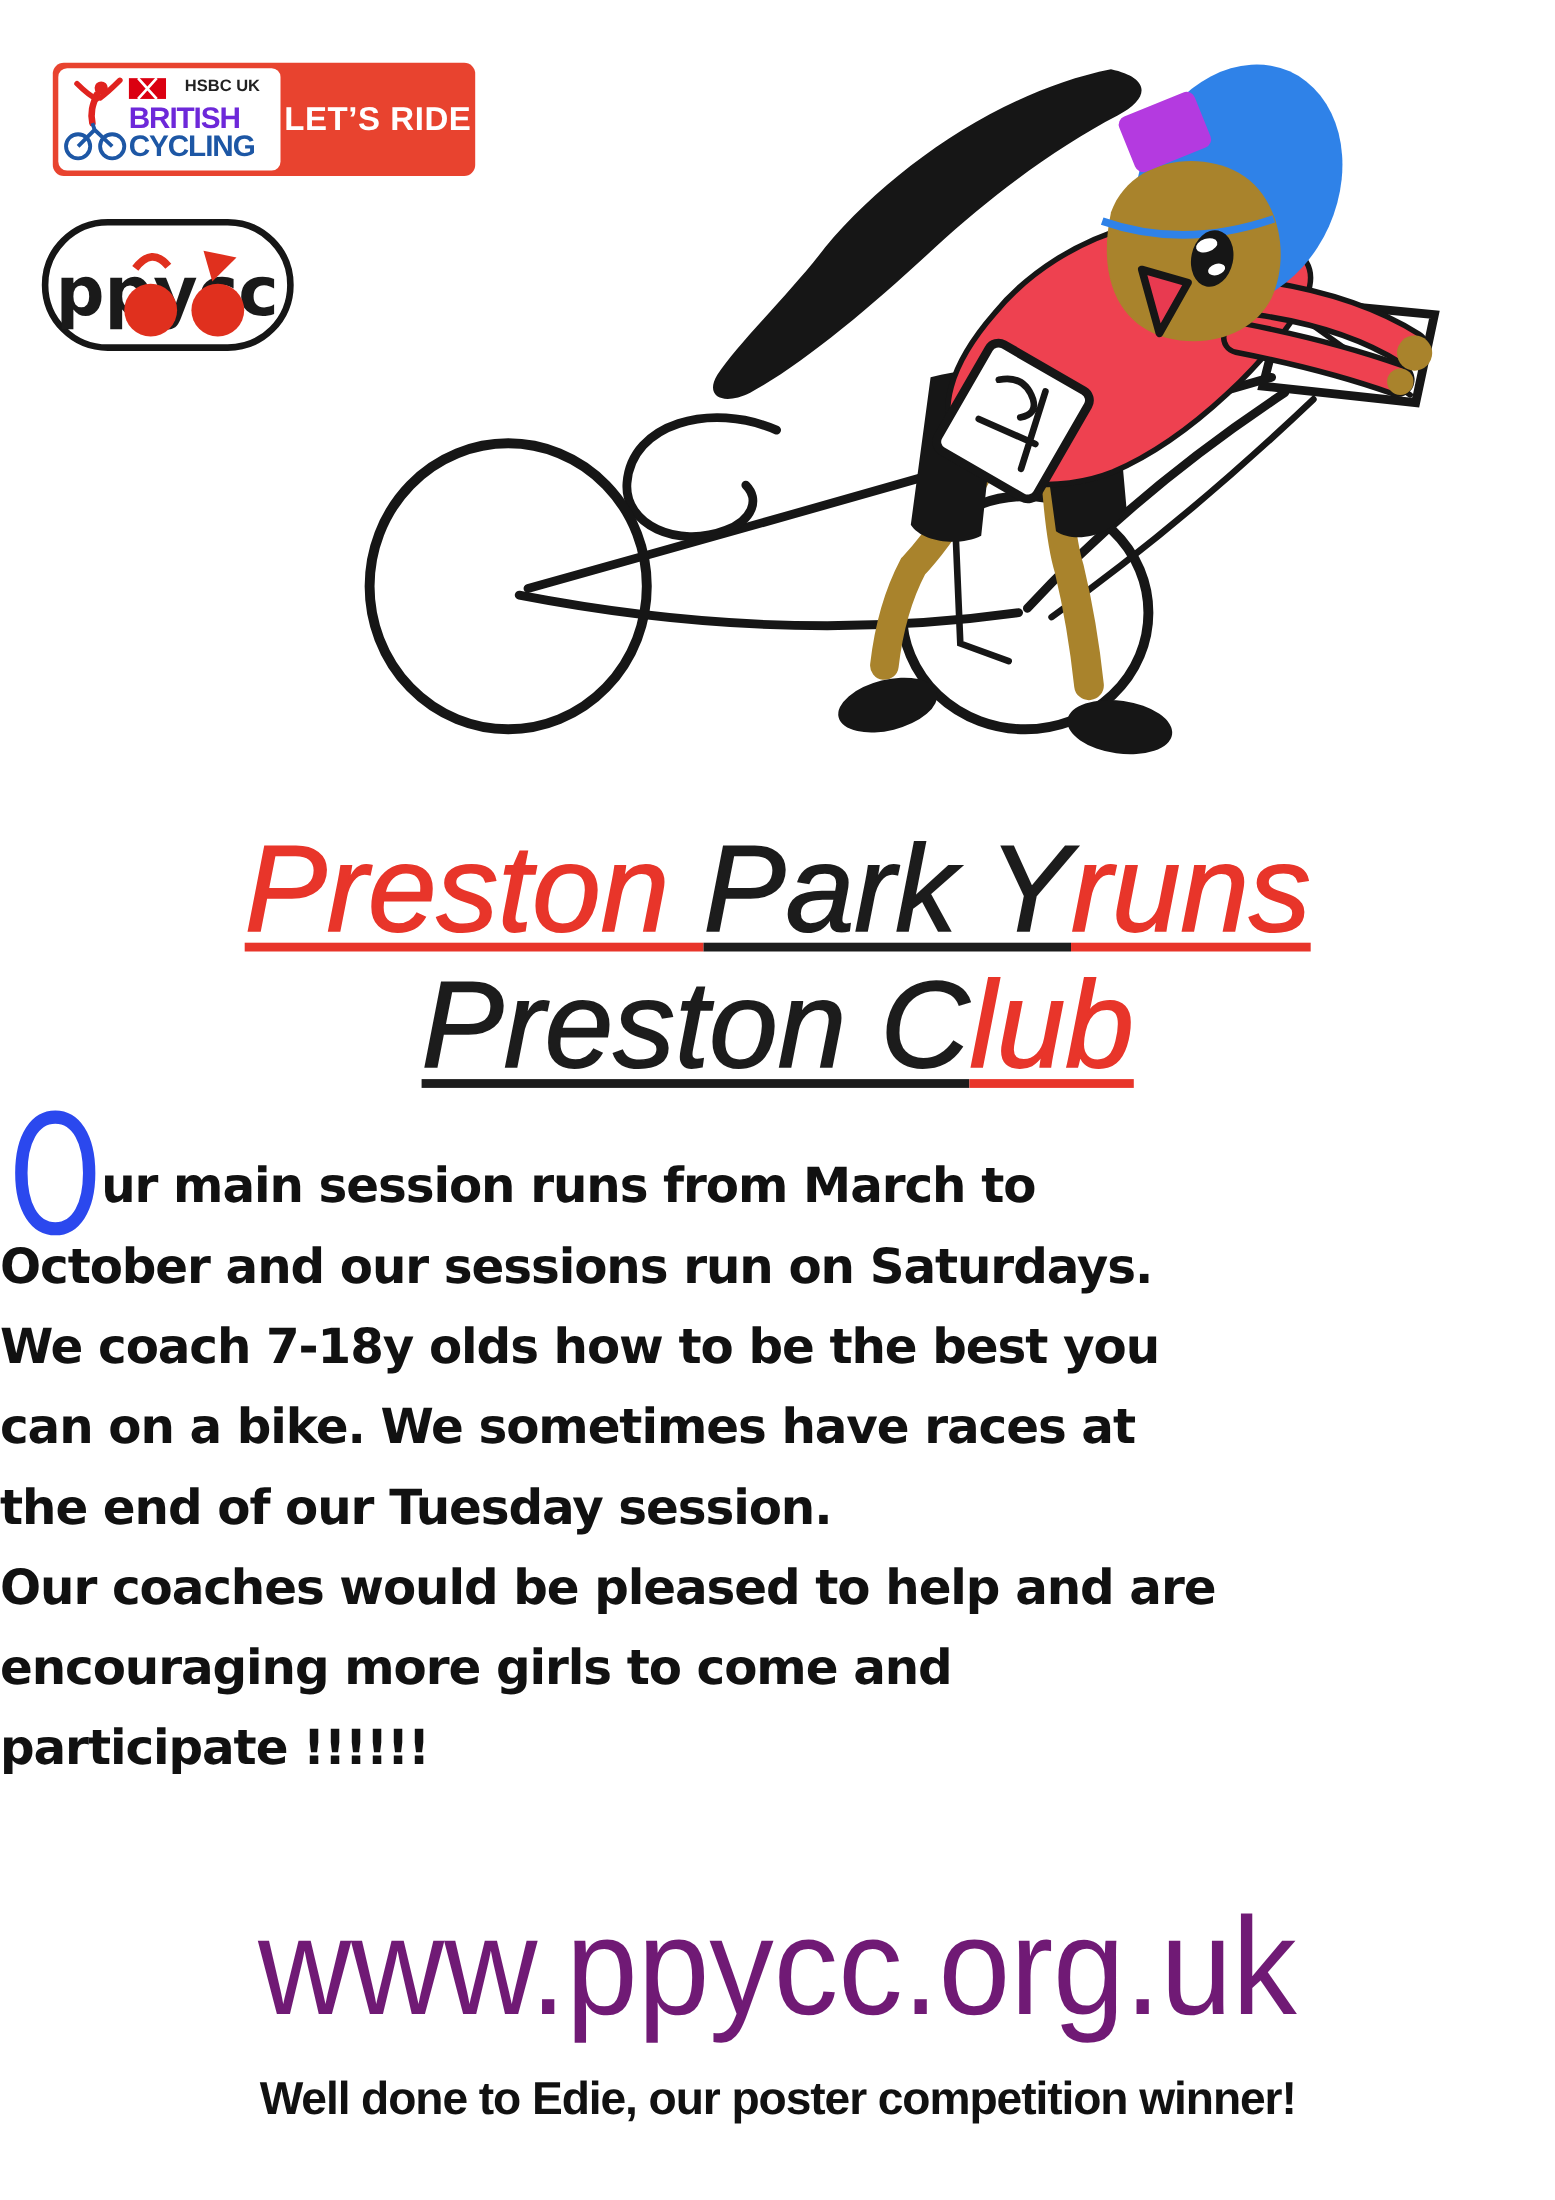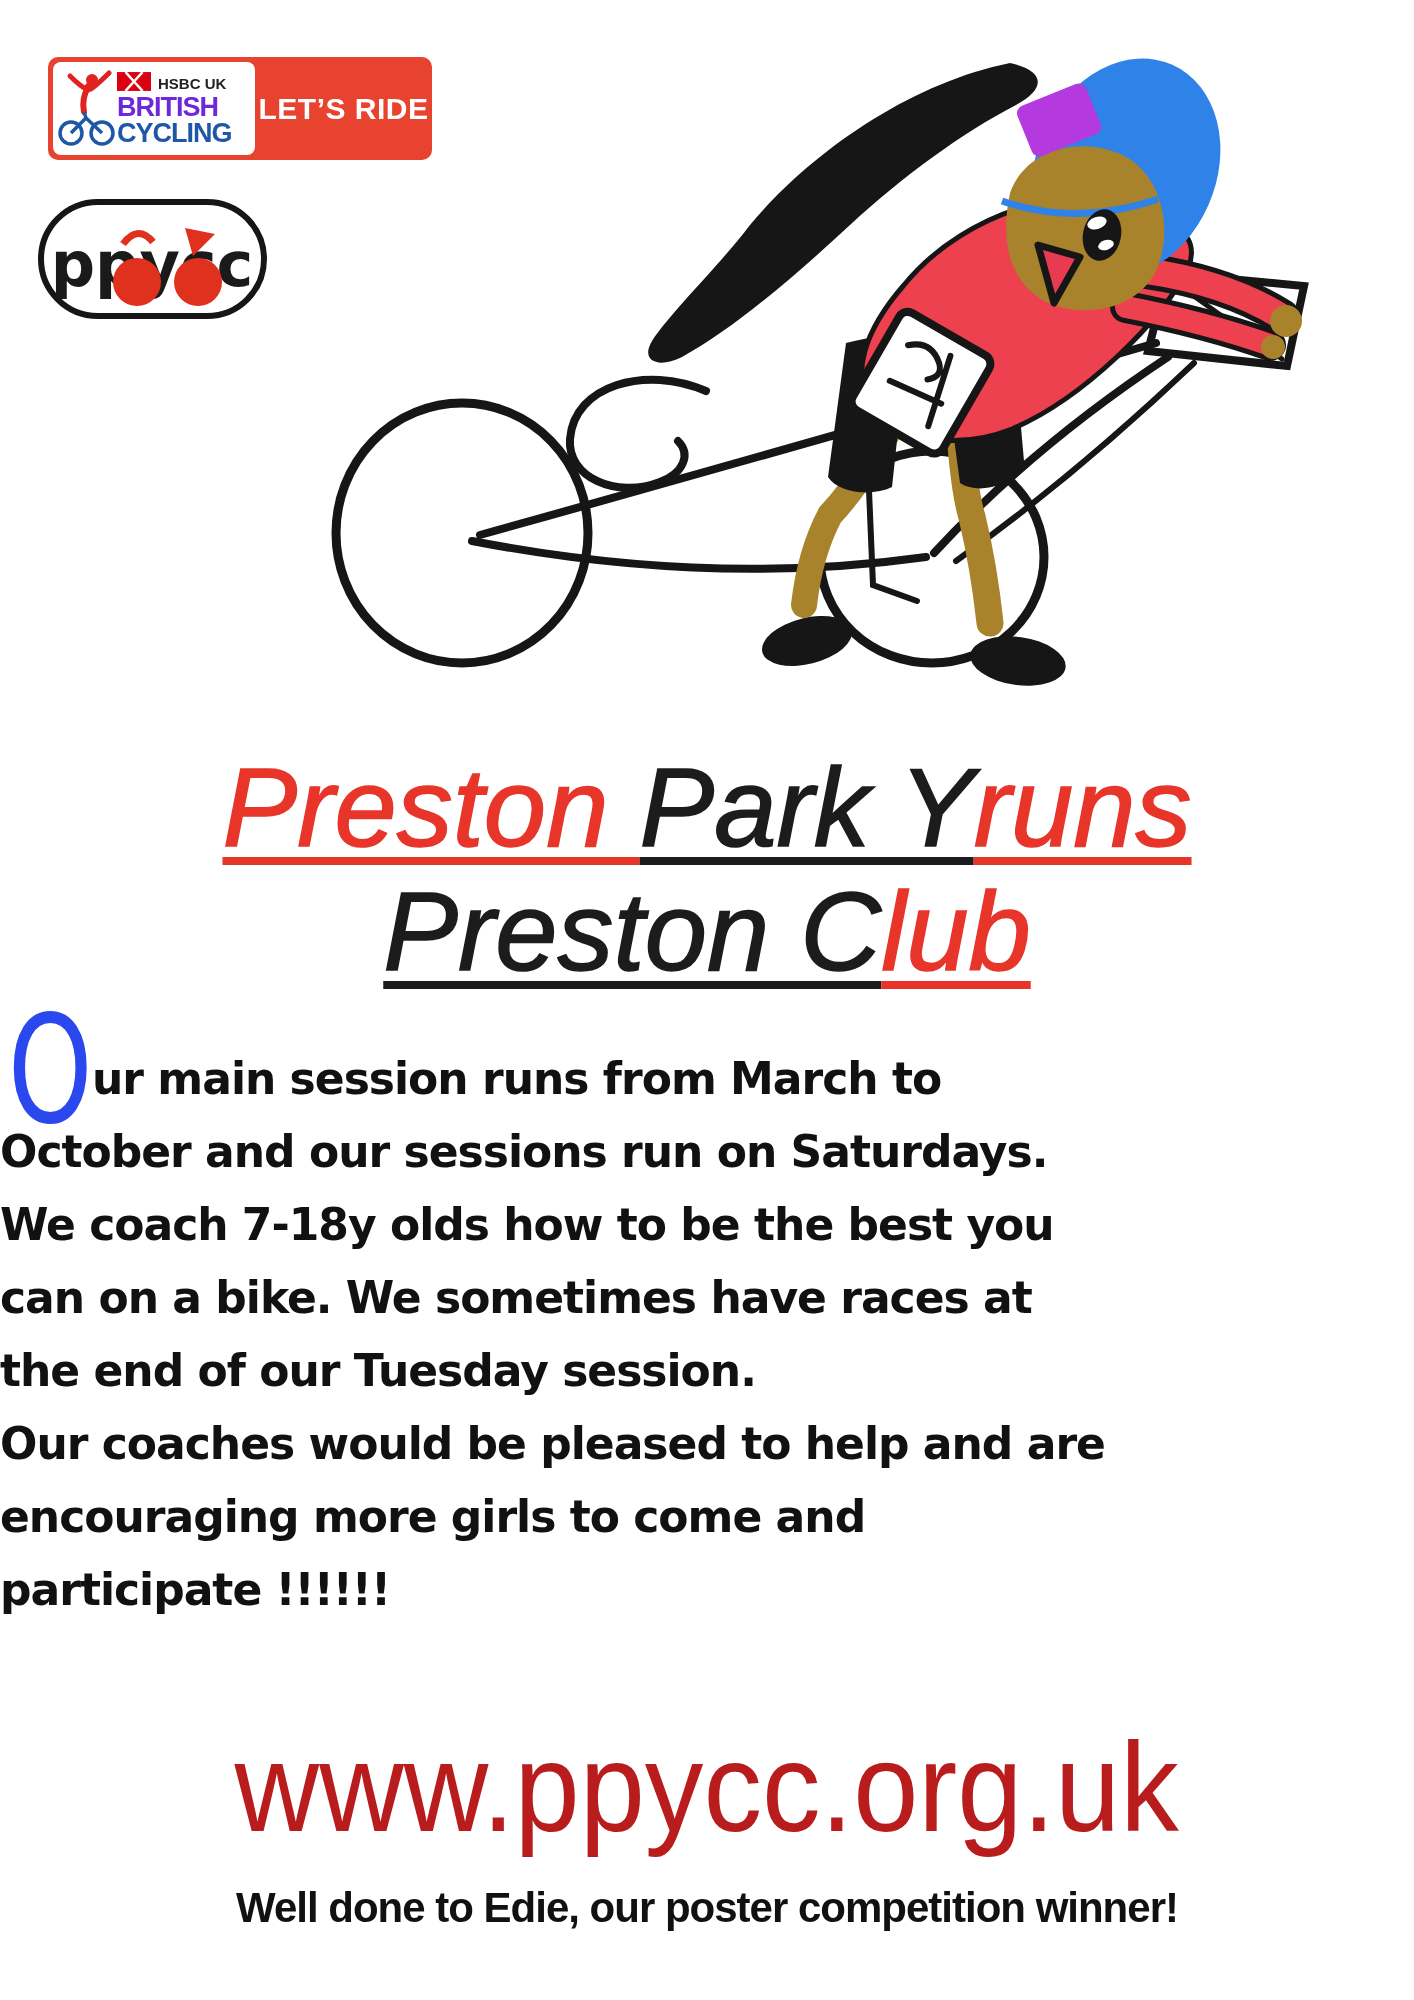--- a/index.html
+++ b/index.html
@@ -6,21 +6,21 @@
   .poster{position:relative;width:1414px;height:2000px;background:#ffffff;overflow:hidden;
           font-family:"Liberation Sans",sans-serif;}
 
   
   .bc-banner{position:absolute;left:48px;top:57px;width:384px;height:103px;
              background:#e8432f;border-radius:10px;}
   .bc-white{position:absolute;left:5px;top:5px;width:202px;height:93px;background:#ffffff;
             border-radius:8px;}
   .bc-cyclist{position:absolute;left:4px;top:8px;}
   .bc-col{position:absolute;left:64px;top:9px;line-height:1;}
-  .hsbc-row{display:flex;align-items:flex-end;gap:7px;height:20px;}
+  .hsbc-row{display:flex;align-items:flex-start;gap:17px;height:20px;}
   .hsbc-label{font-size:15px;font-weight:700;color:#222;letter-spacing:0;}
   .bc-british{font-size:27px;font-weight:700;color:#6d28d9;letter-spacing:-1px;margin-top:3px;}
   .bc-cycling{font-size:27px;font-weight:700;color:#1d57a5;letter-spacing:-1px;margin-top:-1px;}
   .lets-ride{position:absolute;left:207px;top:0;width:177px;height:103px;display:flex;
              align-items:center;justify-content:center;color:#ffffff;font-size:30px;
              font-weight:700;letter-spacing:.5px;}
 
   
   .ppycc-logo{position:absolute;left:37px;top:198px;}
 
@@ -36,21 +36,21 @@
   .title .black{color:#1c1c1c;}
 
   
   .body-text{position:absolute;left:0;top:1042px;width:100%;text-align:left;
              font-family:"DejaVu Sans",sans-serif;font-weight:700;font-size:44px;
              line-height:73px;color:#111;letter-spacing:-1px;}
   .dropcap{display:inline-block;width:92px;font-size:150px;font-weight:400;color:#2b48ee;
            transform:scaleX(.72);transform-origin:30% 60%;vertical-align:-28px;line-height:0;}
 
   
-  .url{position:absolute;left:0;top:1718px;width:100%;text-align:center;color:#b91c1c;
+  .url{position:absolute;left:0;top:1718px;width:100%;text-align:center;color:#701a75;
        font-size:126px;font-weight:400;line-height:140px;}
   .url-text{display:inline-block;transform:scaleX(.93);}
   .footer{position:absolute;left:0;top:1884px;width:100%;text-align:center;color:#111;
           font-size:42px;font-weight:700;letter-spacing:-1px;}
 </style>
 </head>
 <body>
 
 <div class="poster">
 

